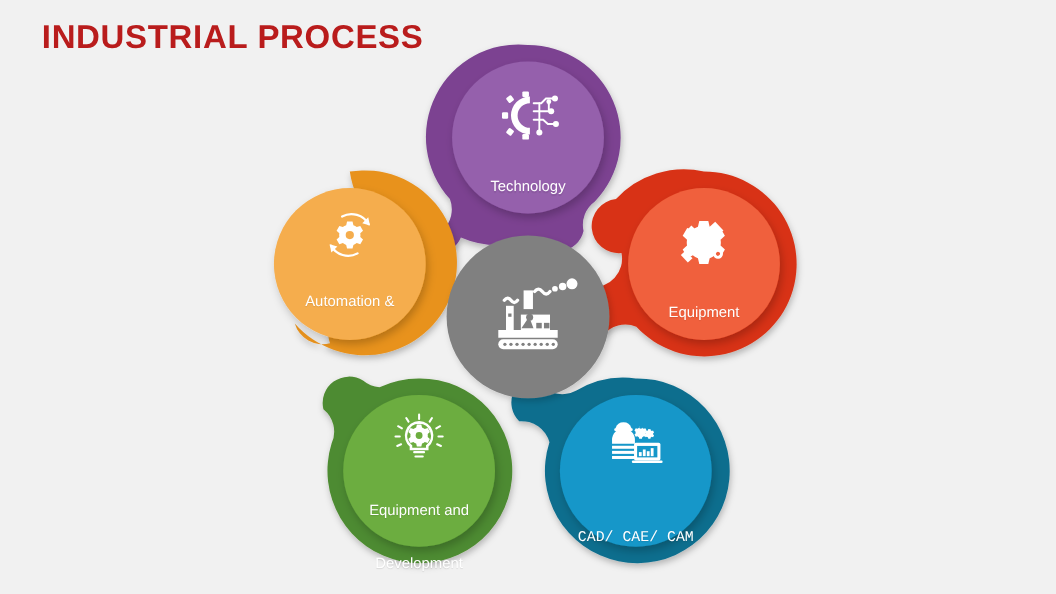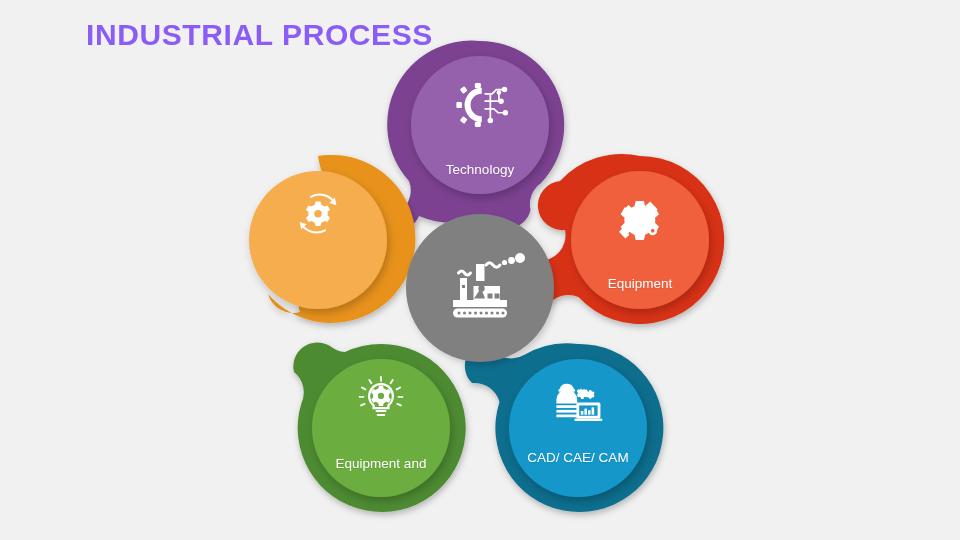--- a/index.html
+++ b/index.html
@@ -13,23 +13,22 @@
     position:relative;
     width:960px; height:540px;
     background:#f1f1f1;
   }
   #page-title {
     position:absolute;
     left:38px; top:18px;
     font-size:30px;
     font-weight:bold;
     letter-spacing:0.6px;
-    color:#8b5cf6;
+    color:#b91c1c;
     white-space:nowrap;
-    margin-left:48px;
   }
   #diagram {
     position:absolute;
     left:0; top:0;
     width:960px; height:540px;
   }
   .node-label {
     position:absolute;
     color:#ffffff;
     font-size:13.5px;
@@ -282,24 +281,26 @@
   </svg>
 
   <div class="node-label" style="left:560px; top:244px; width:160px;">
     <span>Equipment</span>
   </div>
 
   <div class="node-label" style="left:400px; top:130px; width:160px;">
     <span>Technology</span>
   </div>
 
-  <div class="node-label" style="left:498px; top:418px; width:160px;">
+  <div class="node-label" style="left:498px; top:450px; width:160px;font-family:Liberation Mono, monospace;">
     <span>CAD/ CAE/ CAM</span>
   </div>
 
   <div class="node-label" style="left:301px; top:424px; width:160px;">
     <span>Equipment and</span>
+    <span>Development</span>
   </div>
 
   <div class="node-label" style="left:238px; top:234px; width:160px;">
+    <span>Automation &amp;</span>
   </div>
 
 </div>
 
 </body></html>

